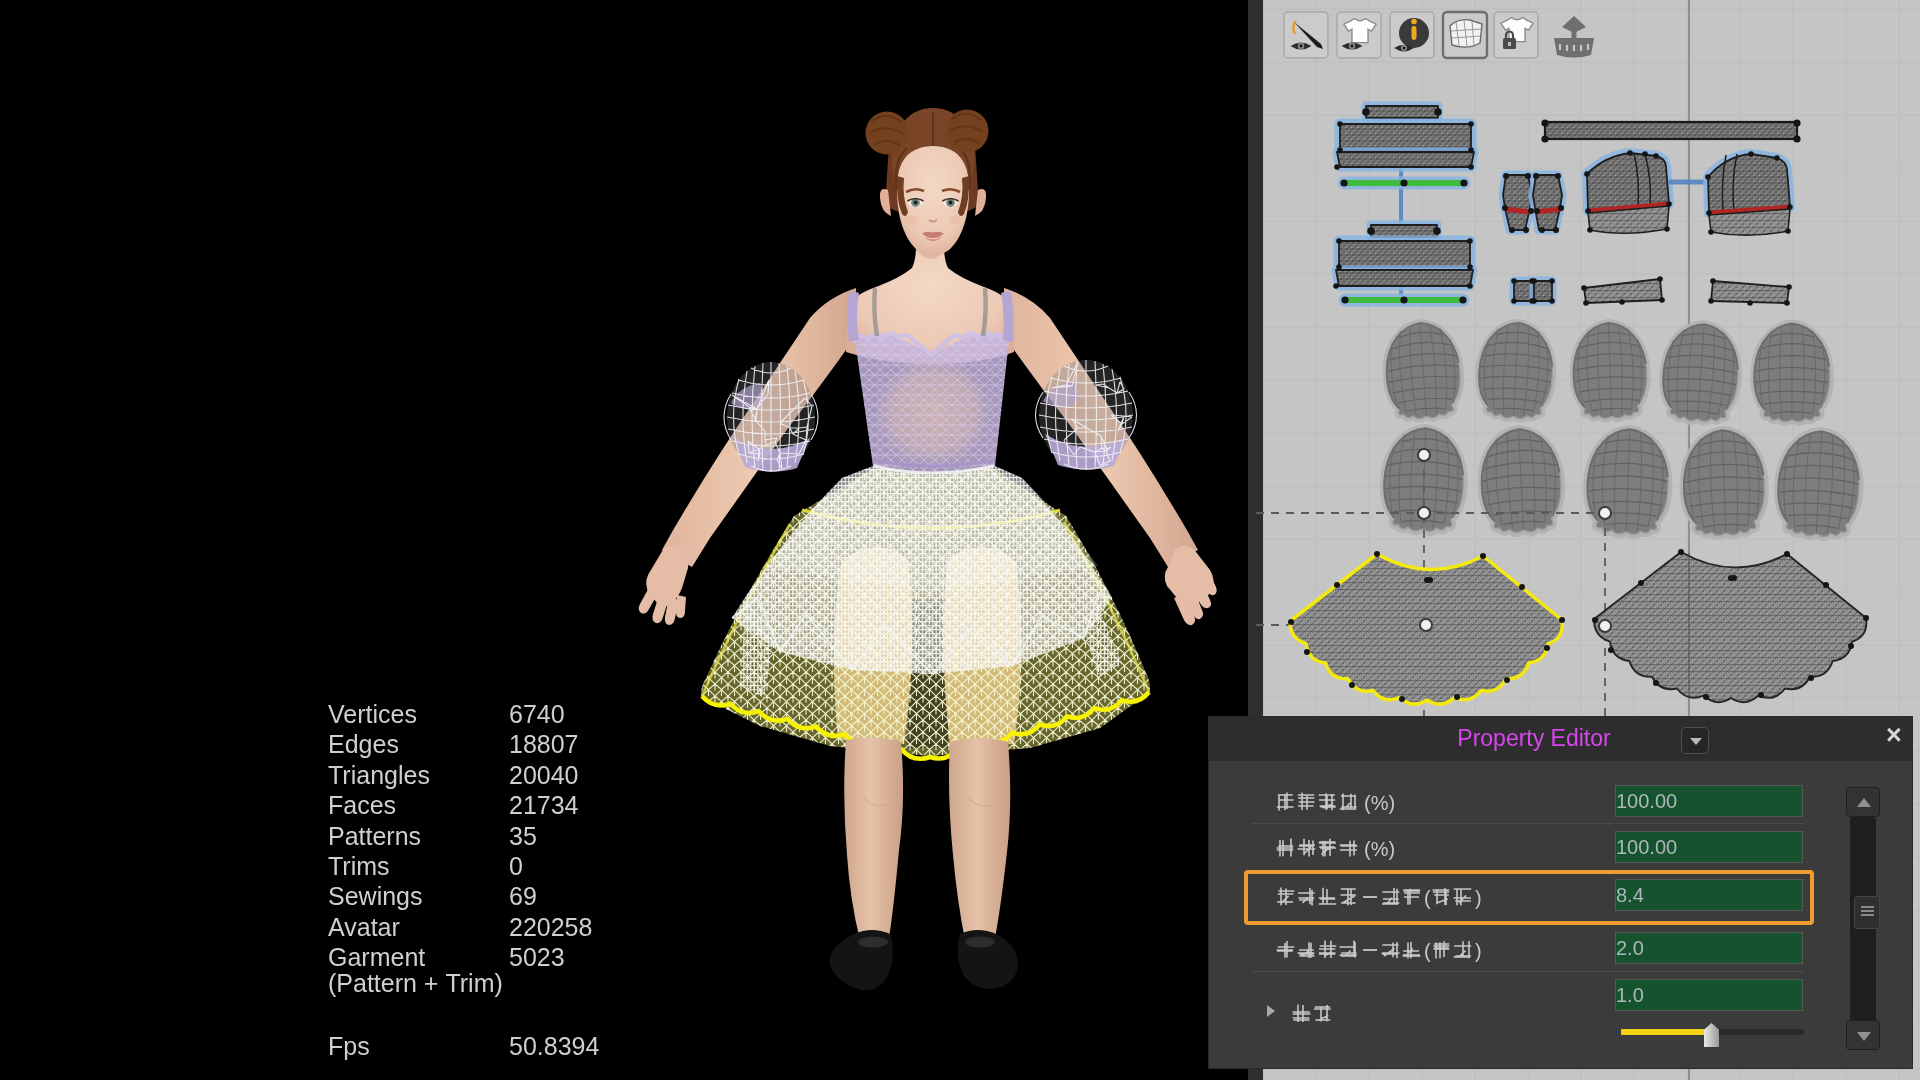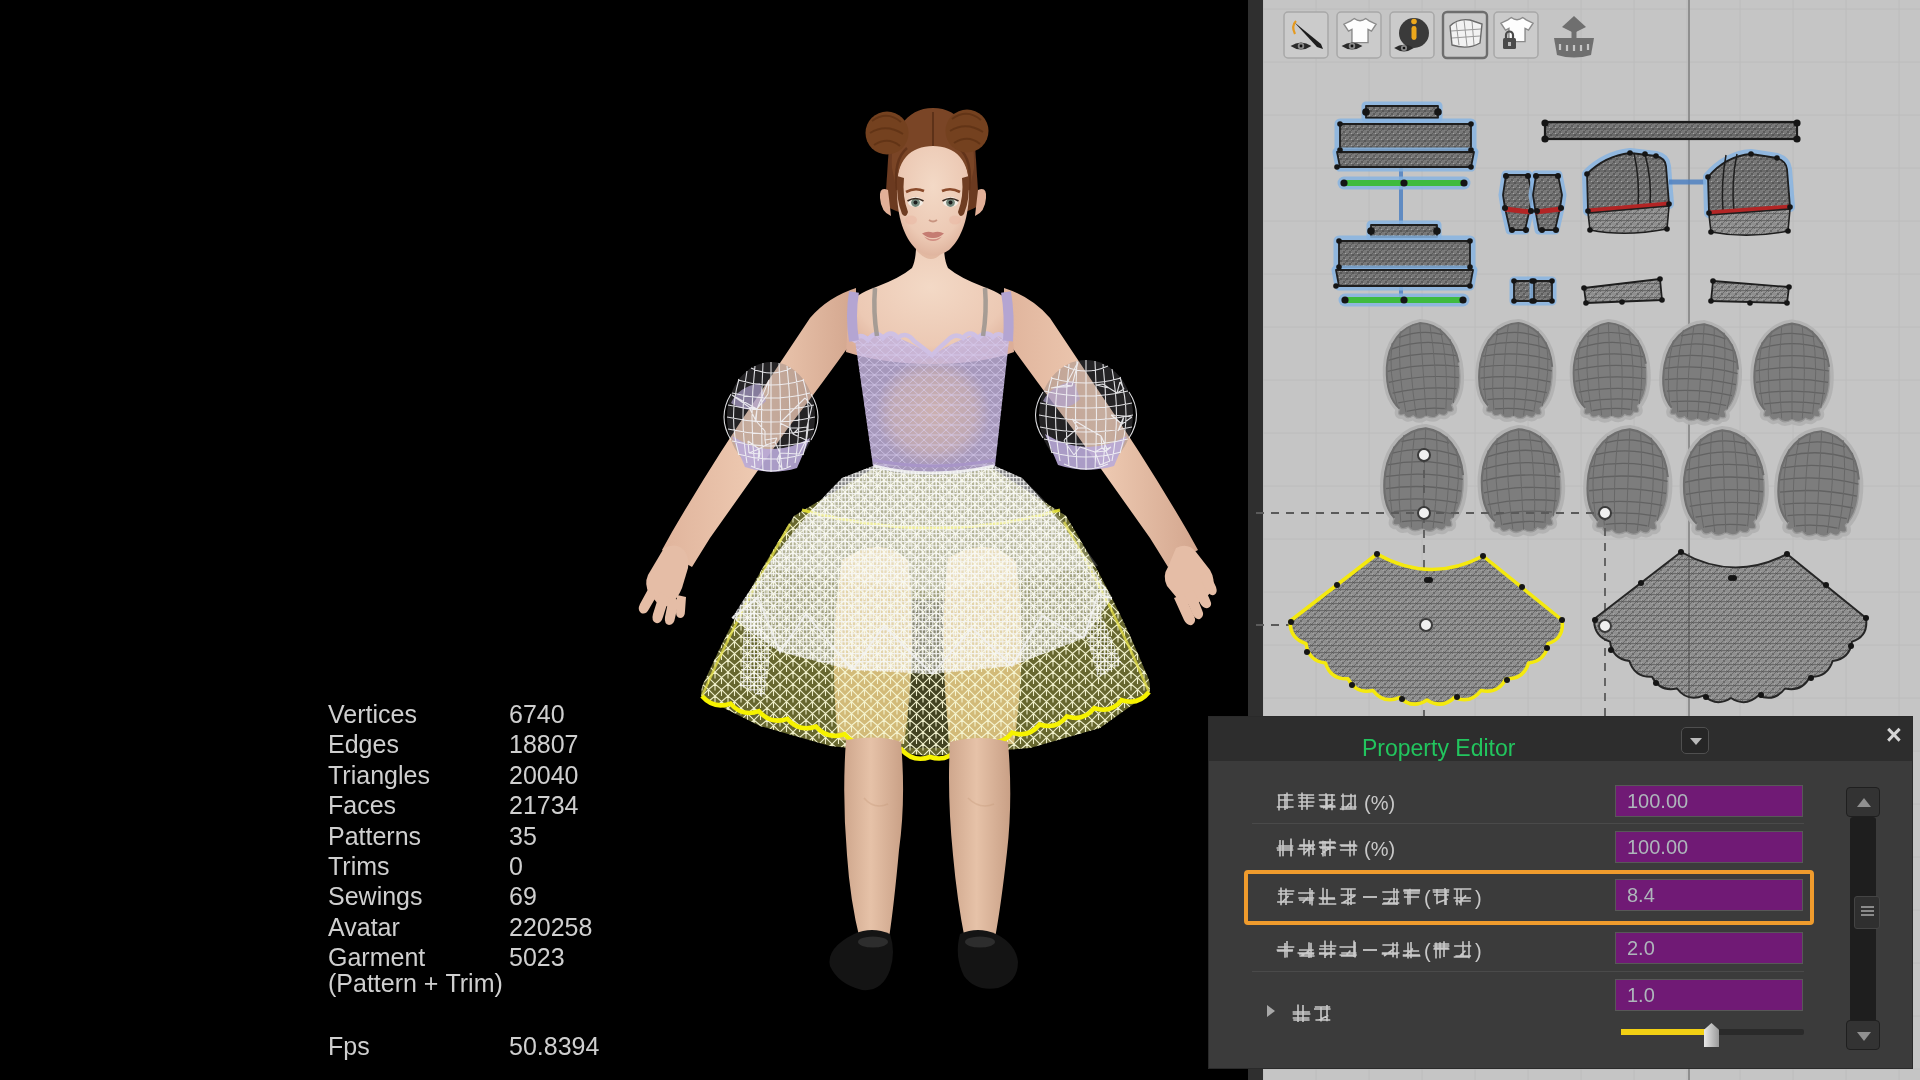--- a/index.html
+++ b/index.html
@@ -3,25 +3,25 @@
 <style>
 html,body{margin:0;padding:0;background:#000;width:1920px;height:1080px;overflow:hidden}
 *{box-sizing:border-box}
 body{font-family:"Liberation Sans",sans-serif}
 #root{position:absolute;top:0;left:0;width:1920px;height:1080px}
 #stats{position:absolute;left:328px;top:699px;color:#cfcfcf;font-size:25px;line-height:30.4px;z-index:3}
 #stats .r{position:relative;white-space:nowrap}
 #stats .v{position:absolute;left:181px;top:0}
 #panel{position:absolute;left:1208px;top:716px;width:705px;height:353px;background:#3b3b3b;z-index:5;border:1px solid #2a2a2a}
 #ptitle{position:absolute;left:0;top:0;width:100%;height:44px;background:#2d2d2d}
-#ptitle .t{position:absolute;left:153px;top:18px;width:344px;text-align:left;font-size:23px;color:#22c55e}
+#ptitle .t{position:absolute;left:153px;top:8px;width:344px;text-align:center;font-size:23px;color:#d946ef}
 .ddbtn{position:absolute;left:472px;top:10px;width:28px;height:27px;background:#262626;border:1px solid #4f4f4f;border-radius:5px}
 .ddbtn:after{content:"";position:absolute;left:8px;top:10px;border:6px solid transparent;border-top:7px solid #b9b9b9;border-bottom:none}
 .closex{position:absolute;left:670px;top:3px;width:30px;height:30px;color:#d5d5d5;font-size:27px;font-weight:bold;text-align:center}
-.fld{position:absolute;left:406px;width:188px;height:32px;background:#701a75;border:1px solid #585858;color:#aeb6bb;font-size:20px;line-height:30px;padding-left:11px}
+.fld{position:absolute;left:406px;width:188px;height:32px;background:#14532d;border:1px solid #585858;color:#aeb6bb;font-size:20px;line-height:30px;}
 .sep{position:absolute;left:43px;width:552px;height:1px;background:#4a4a4a}
 .orange{position:absolute;left:35px;top:153px;width:570px;height:55px;border:4px solid #ef9b2d;border-radius:4px}
 #sbar{position:absolute;left:637px;top:70px;width:34px;height:263px}
 .sbtn{position:absolute;left:0;width:34px;height:30px;background:#333;border:1px solid #1f1f1f;border-radius:4px}
 .sbtn:after{content:"";position:absolute;left:10px}
 .sbtn.up:after{top:10px;border:7px solid transparent;border-bottom:9px solid #909090;border-top:none}
 .sbtn.dn:after{top:11px;border:7px solid transparent;border-top:9px solid #909090;border-bottom:none}
 #strack{position:absolute;left:4px;top:30px;width:26px;height:205px;background:#1e1e1e;border-radius:3px}
 #sthumb{position:absolute;left:4px;top:79px;width:26px;height:33px;background:#2f2f2f;border:1px solid #444;border-radius:3px}
 #sthumb:after{content:"";position:absolute;left:6px;top:13px;width:13px;height:2px;background:#8a8a8a;box-shadow:0 4px 0 #8a8a8a,0 -4px 0 #8a8a8a}

